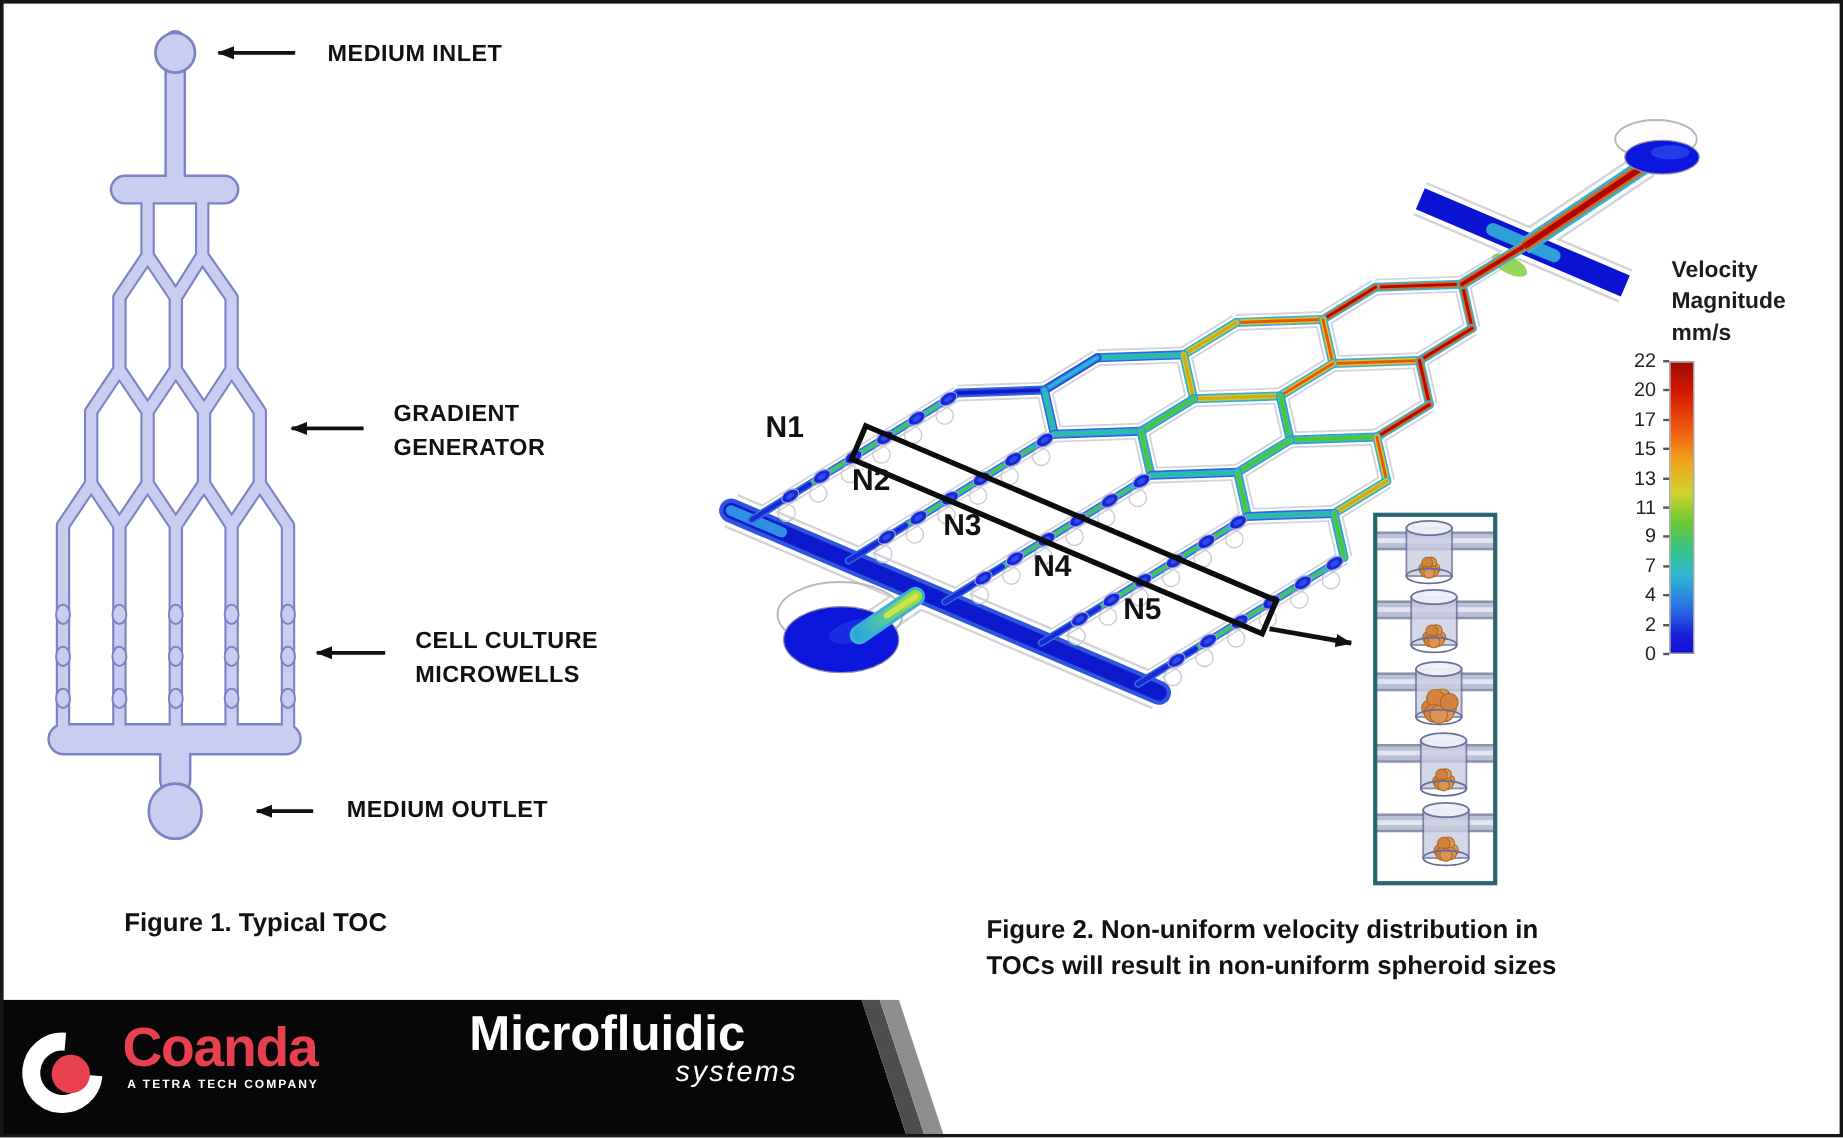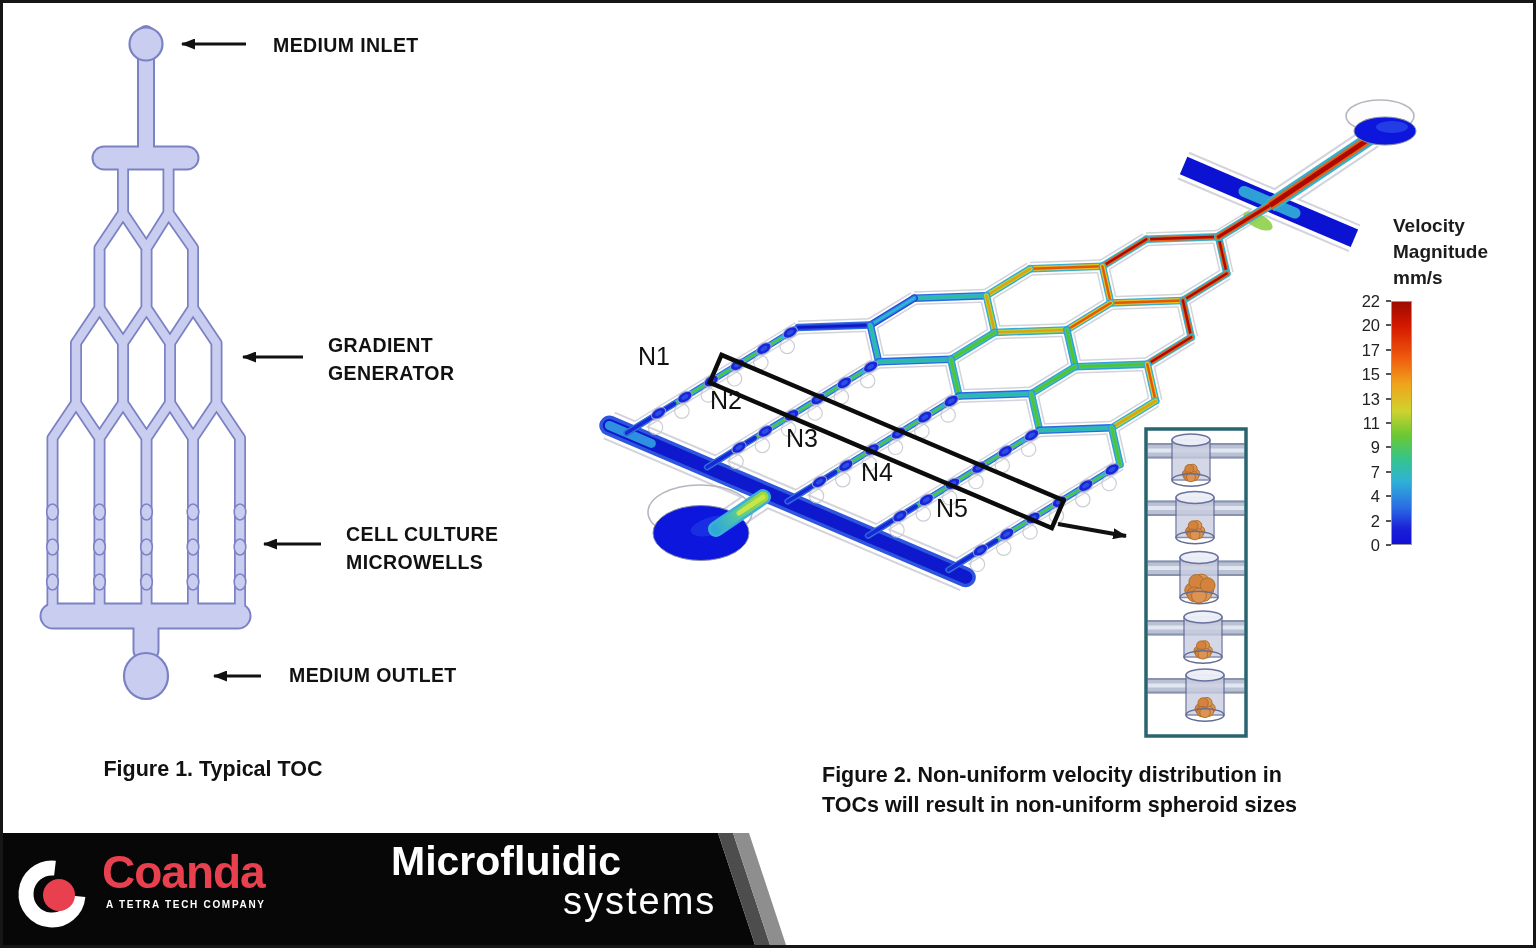--- a/index.html
+++ b/index.html
@@ -3,35 +3,35 @@
 <meta charset="utf-8">
 <style>
   html,body{margin:0;padding:0;}
   body{width:1536px;height:948px;position:relative;background:#ffffff;overflow:hidden;
        font-family:"Liberation Sans","DejaVu Sans",sans-serif;color:#111;}
   .frame{position:absolute;inset:0;border:3px solid #161616;z-index:60;pointer-events:none;}
   #scene{position:absolute;left:0;top:0;z-index:1;}
   .lbl{position:absolute;font-weight:800;letter-spacing:.4px;font-size:19.5px;line-height:28px;z-index:5;margin-left:21px;}
   .pre{white-space:pre-line;}
   .cap{position:absolute;font-weight:700;font-size:21.5px;line-height:30px;z-index:5;}
-  .nlbl{position:absolute;font-weight:400;font-size:25px;z-index:6;}
+  .nlbl{position:absolute;font-weight:700;font-size:25px;z-index:6;}
   .legend-title{position:absolute;left:1393px;top:213px;font-weight:700;font-size:19px;line-height:26px;color:#1c1c1c;z-index:5;}
   .colorbar{position:absolute;left:1391px;top:301px;width:21px;height:244px;z-index:5;border:1px solid #999;box-sizing:border-box;
     background:linear-gradient(to bottom,#9e0b00 0%,#d41800 10%,#ef5a0e 23%,#f0a41c 34%,#cfd22e 45%,#6cc832 55%,#34c48c 65%,#2fb2d6 74%,#2a6ce4 85%,#1a1ed6 94%,#1111d6 100%);}
   .ticks{position:absolute;left:1344px;top:292px;width:42px;height:272px;z-index:5;}
   .tick{position:absolute;right:6px;width:36px;text-align:right;font-size:16.5px;color:#222;}
   .tickdash{position:absolute;left:1386px;width:5px;height:2px;background:#555;z-index:5;}
   .footer{position:absolute;left:0;top:833px;width:1536px;height:115px;z-index:10;padding-left:12px;}
   .f-black{position:absolute;inset:0;background:#070707;clip-path:polygon(0 0,718px 0,756px 115px,0 115px);}
   .f-g1{position:absolute;inset:0;background:#4d4d4d;clip-path:polygon(718px 0,733px 0,771px 115px,756px 115px);}
   .f-g2{position:absolute;inset:0;background:#8e8e8e;clip-path:polygon(733px 0,749px 0,787px 115px,771px 115px);}
   .brand{position:absolute;left:102px;top:12px;font-size:46px;font-weight:800;letter-spacing:-1px;}
   .tagline{position:absolute;left:106px;top:66px;font-size:10px;font-weight:700;color:#fff;letter-spacing:1.7px;}
   .prod1{position:absolute;left:391px;top:5px;font-size:41px;font-weight:800;color:#fff;}
-  .prod2{position:absolute;left:563px;top:47px;font-size:38px;color:#fff;letter-spacing:2px;}
+  .prod2{position:absolute;left:563px;top:47px;font-size:24px;font-style:italic;color:#fff;letter-spacing:2px;}
 </style>
 </head>
 <body>
 
 <div class="frame"></div>
 
 <svg id="scene" width="1536" height="948" viewBox="0 0 1536 948">
   <defs>
     <marker id="ah" markerWidth="15" markerHeight="11" refX="13" refY="5.5" orient="auto" markerUnits="userSpaceOnUse">
       <path d="M0,0 L14,5.5 L0,11 Z" fill="#111"></path>

